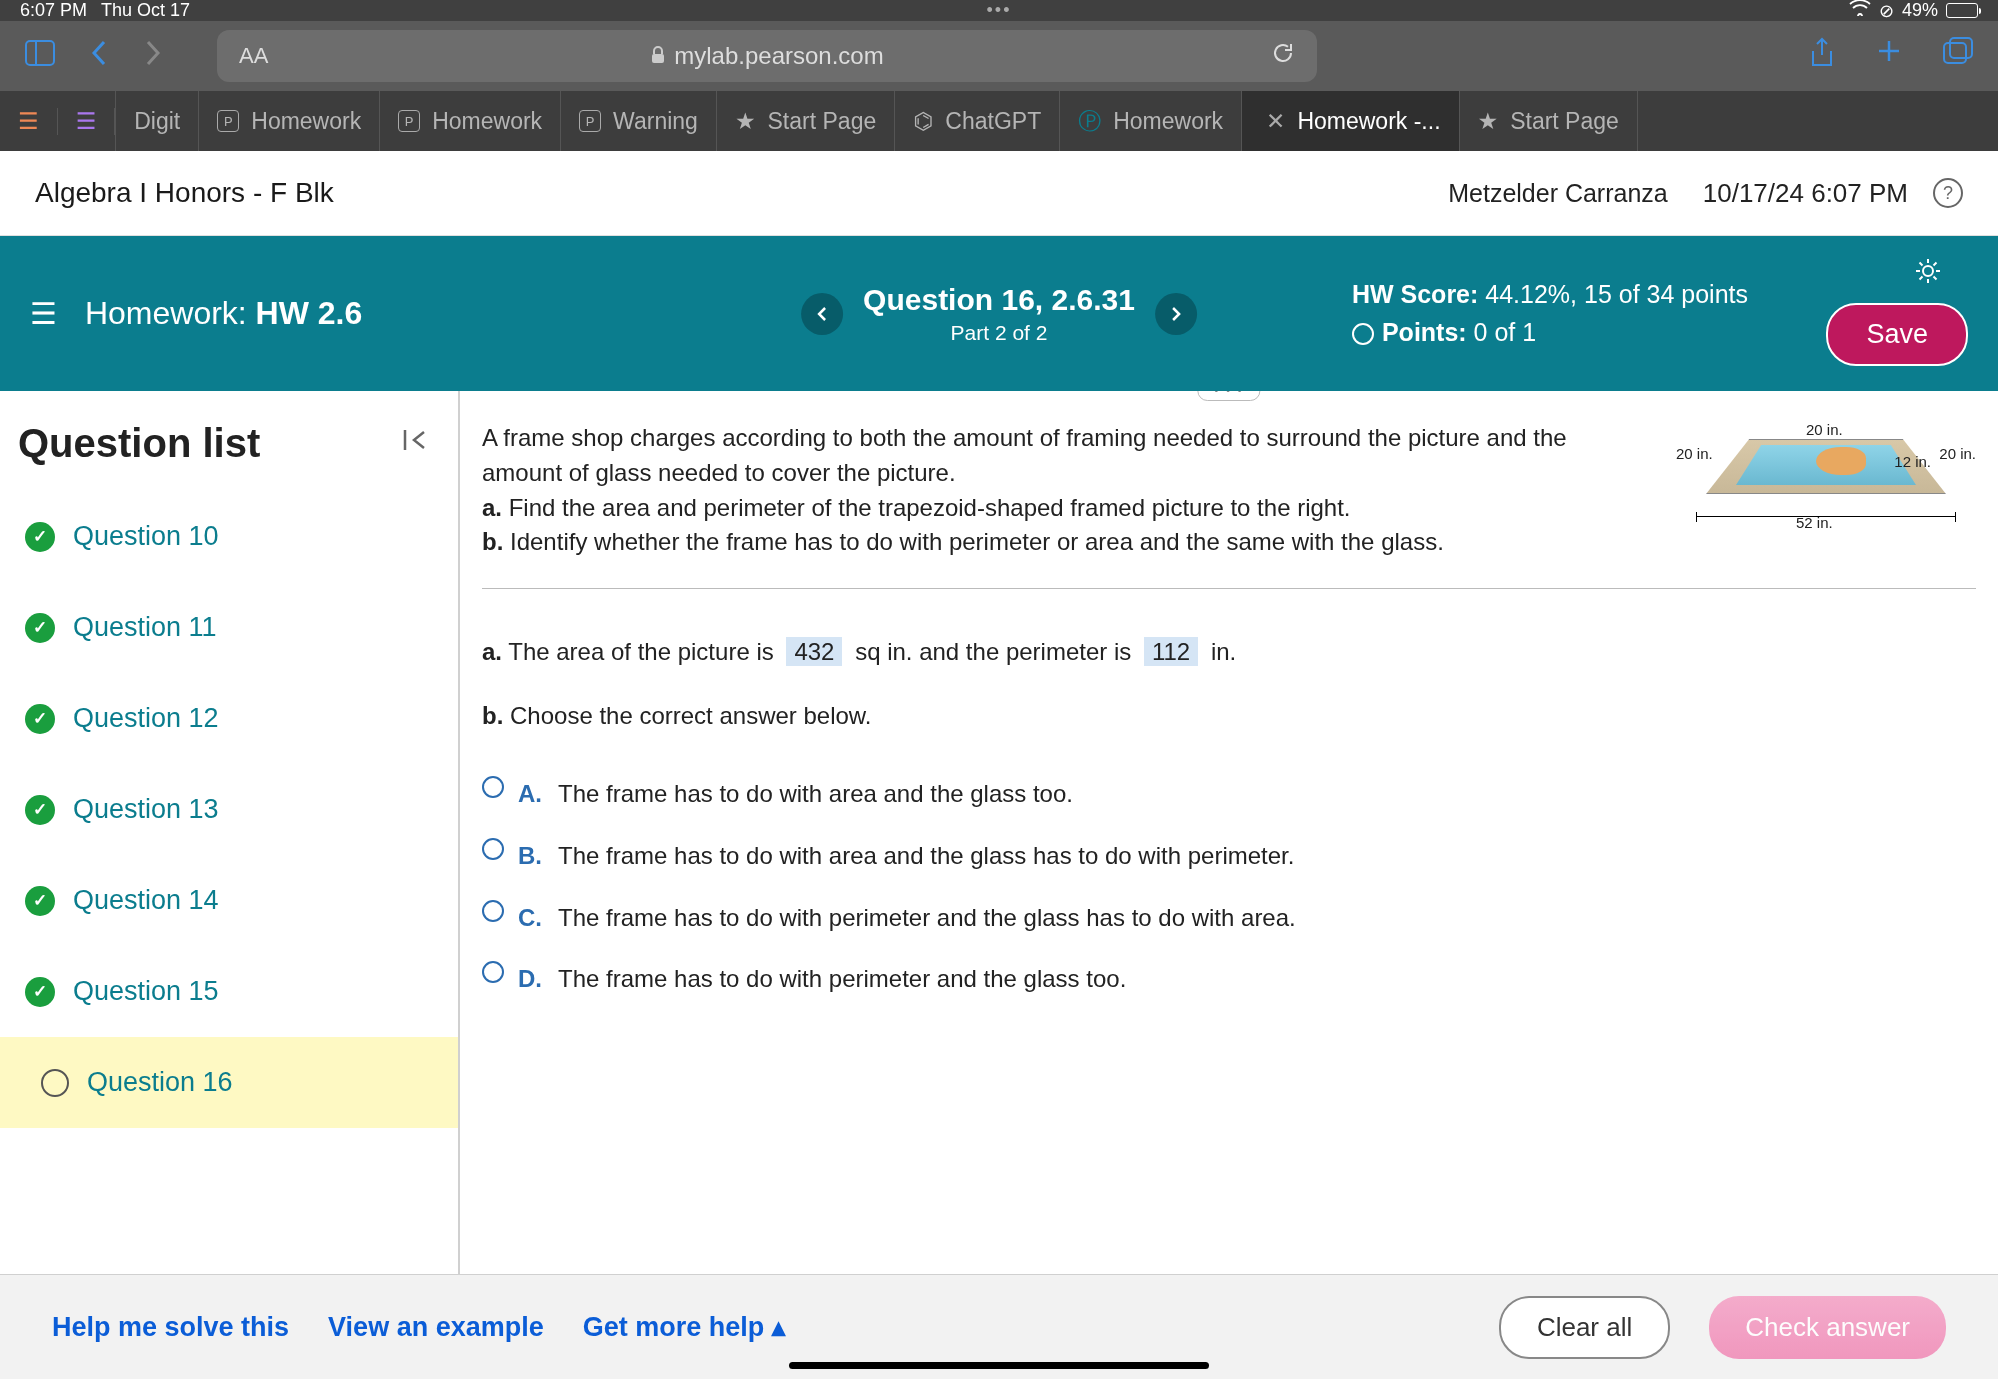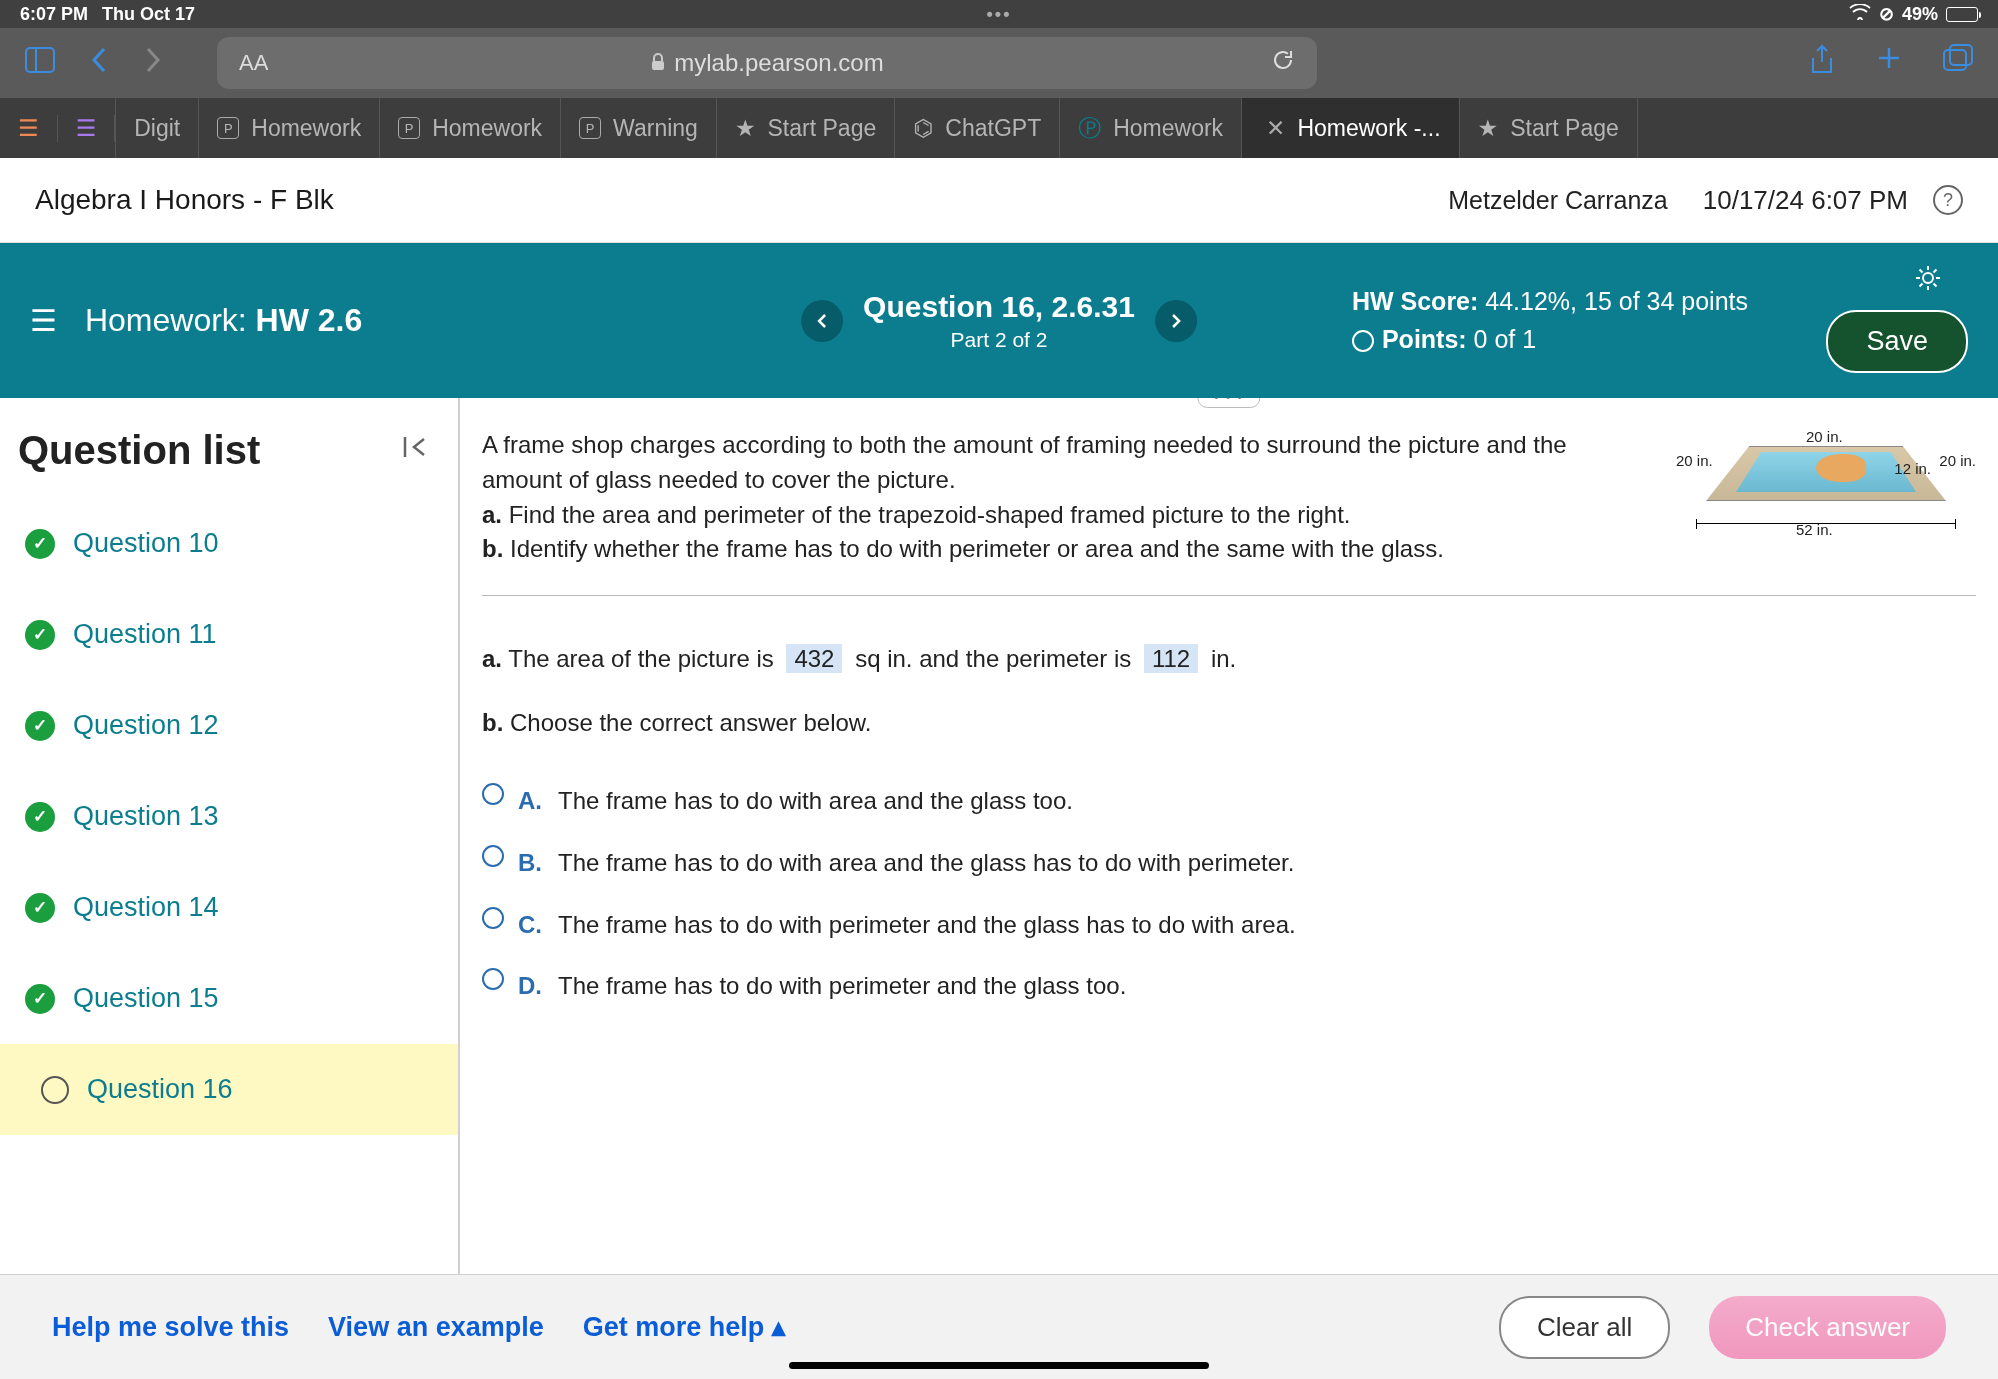--- a/index.html
+++ b/index.html
@@ -1,19 +1,19 @@
 <!DOCTYPE html>
 <html><head>
 <meta charset="utf-8">
 <style>
 * { margin: 0; padding: 0; box-sizing: border-box; }
 body { font-family: -apple-system, BlinkMacSystemFont, "Segoe UI", Arial, sans-serif; background: #fff; width: 1998px; height: 1379px; overflow: hidden; }
 
 
-.status-bar { background: #404040; color: #fff; height: 28px; display: flex; align-items: center; padding: 0 20px; font-size: 18px; justify-content: space-between; font-weight: bold; }
+.status-bar { background: #404040; color: #fff; height: 21px; display: flex; align-items: center; padding: 0 20px; font-size: 18px; justify-content: space-between; }
 .status-left { display: flex; gap: 14px; }
 .status-center { position: absolute; left: 50%; transform: translateX(-50%); letter-spacing: 2px; color: #aaa; }
 .status-right { display: flex; align-items: center; gap: 8px; }
 .battery-icon { width: 32px; height: 15px; border: 1.5px solid #fff; border-radius: 3px; position: relative; }
 .battery-icon::after { content: ''; position: absolute; right: -4px; top: 4px; width: 2.5px; height: 6px; background: #fff; border-radius: 0 2px 2px 0; }
 .battery-fill { background: #fff; height: 100%; width: 49%; border-radius: 1px; }
 
 
 .safari-bar { background: #5a5a5a; height: 70px; display: flex; align-items: center; padding: 0 25px; gap: 34px; }
 .safari-icon { color: #3b8de0; font-size: 28px; }
@@ -43,21 +43,21 @@
 .hw-left { display:flex; align-items:center; gap: 28px; font-size: 32px; }
 .hamburger { font-size: 30px; }
 .hw-mid { position:absolute; left:50%; transform:translateX(-50%); display:flex; align-items:center; gap: 20px; }
 .nav-circle { width: 42px; height: 42px; background: #075c69; border-radius: 50%; display:flex; align-items:center; justify-content:center; font-size: 18px; }
 .hw-mid-text { text-align:center; }
 .hw-mid-text .q { font-size: 30px; font-weight: bold; }
 .hw-mid-text .p { font-size: 21px; margin-top: 4px; }
 .hw-score { margin-left: auto; margin-right: 220px; font-size: 25px; line-height: 1.5; }
 .hw-score .circle-empty { width:22px; height:22px; border:2.5px solid #fff; border-radius:50%; display:inline-block; vertical-align:-4px; margin-right:8px; }
 .hw-settings { position:absolute; right: 55px; top: 20px; font-size: 28px; }
-.save-btn { position:absolute; right: 30px; bottom: 25px; background: #14532d; border: 2px solid #fff; border-radius: 30px; padding: 14px 38px; font-size: 27px; color:#fff; cursor:pointer; }
+.save-btn { position:absolute; right: 30px; bottom: 25px; background: #be185d; border: 2px solid #fff; border-radius: 30px; padding: 14px 38px; font-size: 27px; color:#fff; cursor:pointer; }
 
 
 .main { display: flex; height: 985px; }
 .sidebar { width: 460px; border-right: 2px solid #d0d0d0; padding: 30px 0; overflow:hidden; }
 .sidebar-title { display:flex; align-items:center; justify-content:space-between; padding: 0 30px 25px 18px; font-size: 40px; font-weight: 600; color:#222; }
 .collapse-icon { font-size: 28px; color:#666; }
 .q-item { display:flex; align-items:center; gap: 18px; padding: 30px 25px; font-size: 27px; color: #0b7d8e; cursor:pointer; }
 .q-item.current { background: #fef9c3; padding-left: 41px; }
 .check-circle { width: 30px; height: 30px; background: #1a9e3e; border-radius: 50%; display:flex; align-items:center; justify-content:center; color:#fff; font-size: 17px; font-weight:bold; }
 .empty-circle { width: 28px; height: 28px; border: 2.5px solid #555; border-radius: 50%; }

